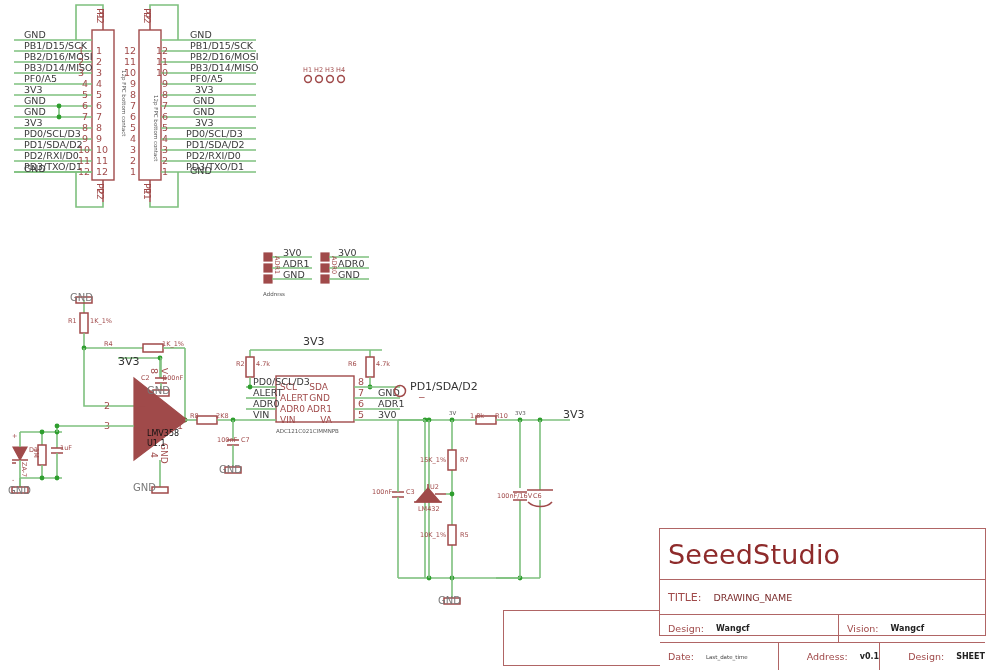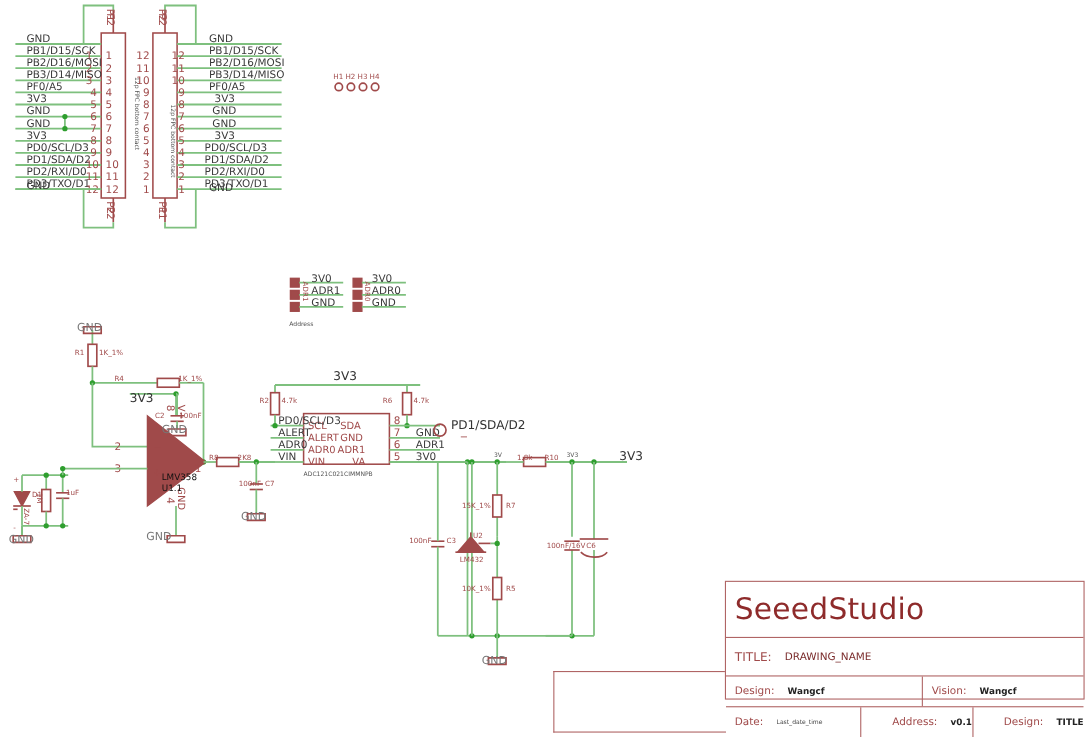--- a/index.html
+++ b/index.html
@@ -673,16 +673,16 @@
     <div class="tb-cell" style="width:170px">
       <span class="k">Date:</span>
       <span class="v small">Last_date_time</span>
     </div>
     <div class="tb-cell" style="width:78px">
       <span class="k">Address:</span>
       <span class="v">v0.1</span>
     </div>
     <div class="tb-cell" style="flex:1">
       <span class="k">Design:</span>
-      <span class="v">TITLE</span>
+      <span class="v">SHEET</span>
     </div>
   </div>
 </div>
 
 </body></html>

